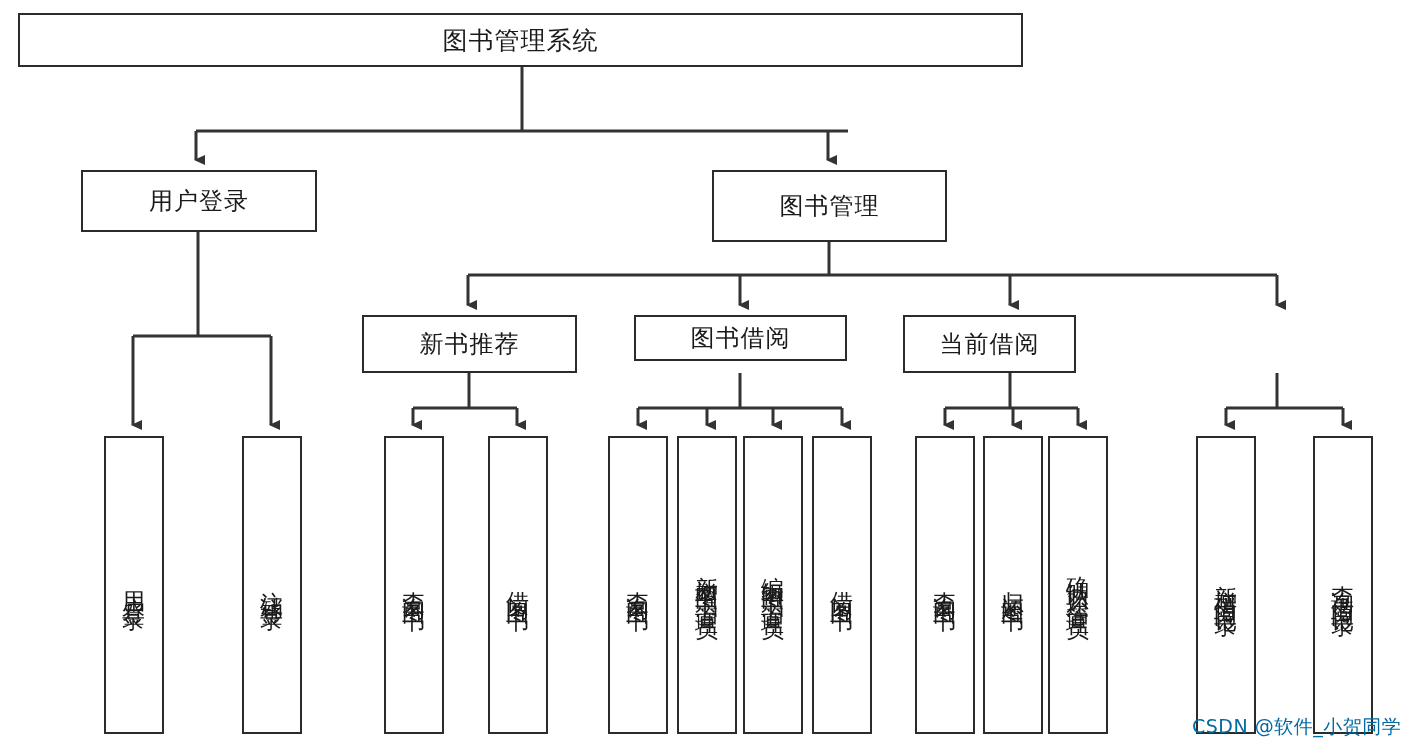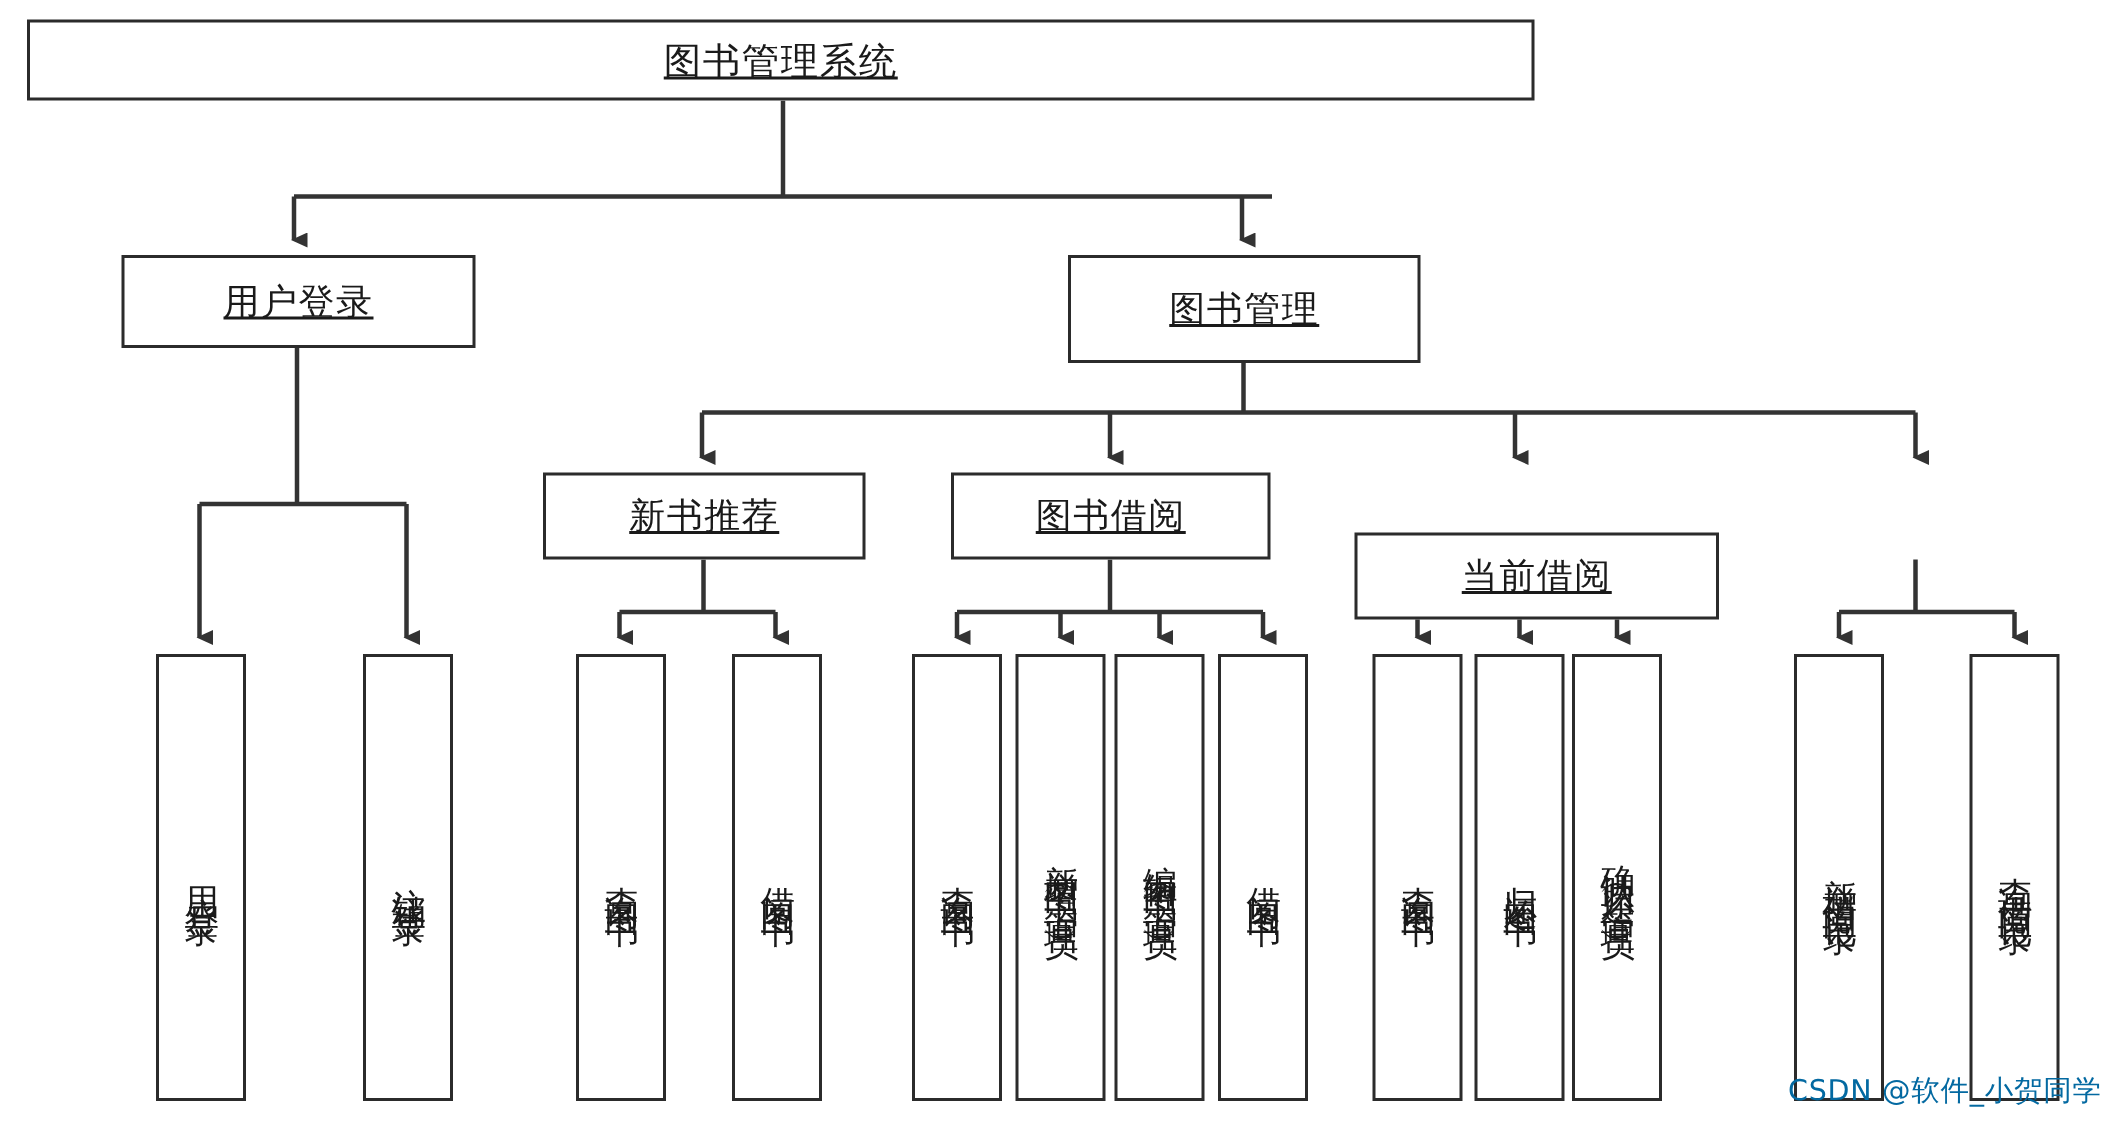--- a/index.html
+++ b/index.html
@@ -31,21 +31,20 @@
     background: #ffffff;
     border: 2.5px solid #2b2b2b;
     display: flex;
     align-items: center;
     justify-content: center;
     color: #1a1a1a;
   }
   .node.horiz {
     font-size: 24px;
     letter-spacing: 1px;
-    text-decoration: underline;
   }
   .node.leaf {
     font-size: 23px;
   }
   .vtext {
     writing-mode: vertical-rl;
     text-orientation: upright;
     letter-spacing: 6px;
     line-height: 1.05;
     white-space: nowrap;
@@ -124,24 +123,24 @@
   <div class="node horiz" style="left:81px; top:170px; width:236px; height:62px;">
     <span>用户登录</span>
   </div>
   <div class="node horiz" style="left:712px; top:170px; width:235px; height:72px;">
     <span>图书管理</span>
   </div>
 
   <div class="node horiz" style="left:362px; top:315px; width:215px; height:58px;">
     <span>新书推荐</span>
   </div>
-  <div class="node horiz" style="left:634px; top:315px; width:213px; height:58px;">
+  <div class="node horiz" style="left:634px; top:315px; width:213px; height:46px;">
     <span>图书借阅</span>
   </div>
-  <div class="node horiz" style="left:903px; top:315px; width:243px; height:58px;margin-top:40px;">
+  <div class="node horiz" style="left:903px; top:315px; width:173px; height:58px;">
     <span>当前借阅</span>
   </div>
 
   <div class="node leaf" style="left:104px; top:436px; width:60px; height:298px;">
     <span class="vtext">用户登录</span>
   </div>
   <div class="node leaf" style="left:242px; top:436px; width:60px; height:298px;">
     <span class="vtext">注销登录</span>
   </div>
 

